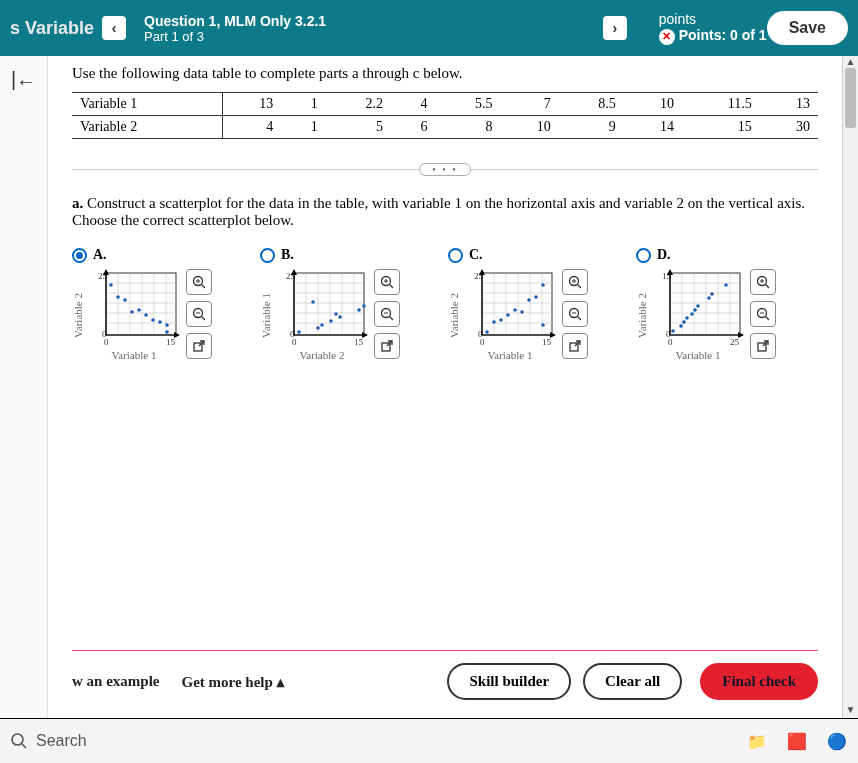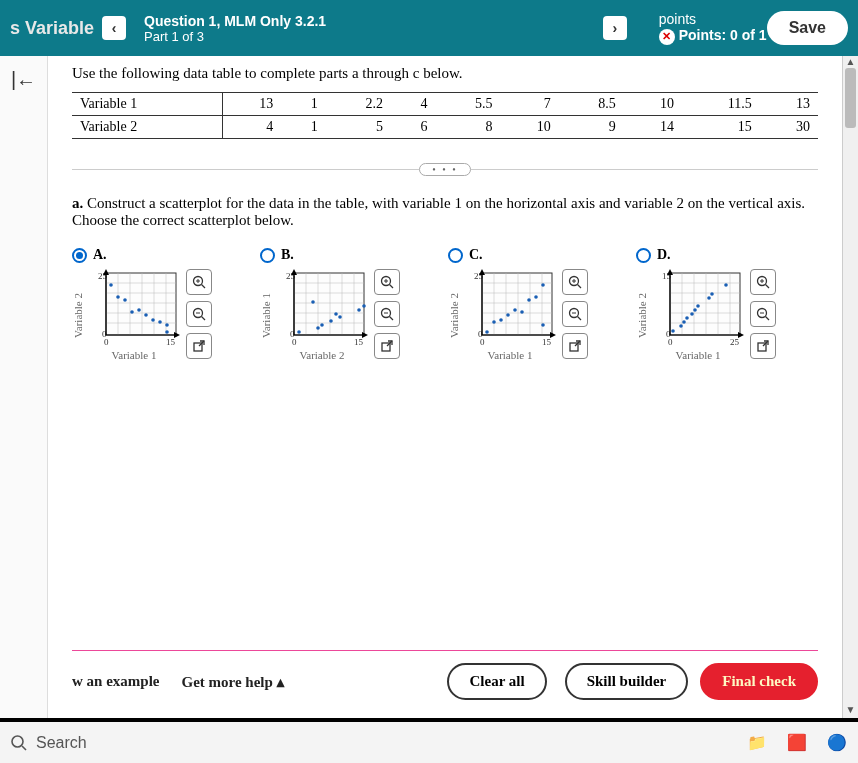--- a/index.html
+++ b/index.html
@@ -44,30 +44,30 @@
 .plot { position: relative; width: 92px; }
 .plot svg { display: block; }
 .plot-xlbl { font-size: 11px; color: #666; text-align: center; margin-top: 2px; }
 
 .tools { display: flex; flex-direction: column; gap: 6px; margin-left: 2px; }
 .tool { width: 26px; height: 26px; border: 1px solid #888; border-radius: 4px; display: flex; align-items: center; justify-content: center; font-size: 14px; cursor: pointer; color: #333; background: #fff; }
 
 .footer-actions { margin-top: auto; display: flex; align-items: center; padding: 12px 0 8px 0; border-top: 1px solid #ec4899; }
 .link { font-size: 15px; font-weight: bold; color: #222; cursor: pointer; margin-right: 22px; }
 .pill { border: 2px solid #333; border-radius: 20px; padding: 8px 20px; font-weight: bold; font-size: 15px; cursor: pointer; background: #fff; }
-.pill.red { background: #e5202e; color: #fef9c3; border: 2px solid #e5202e; }
+.pill.red { background: #e5202e; color: #0f172a; border: 2px solid #e5202e; }
 .spacer { flex: 1; }
 
 .scrollbar { width: 16px; background: #f0f0f0; border-left: 1px solid #ccc; position: relative; }
 .scrollbar .thumb { position: absolute; top: 12px; left: 2px; right: 2px; height: 60px; background: #bbb; border-radius: 3px; }
 .scrollbar .arr { position: absolute; left: 0; right: 0; height: 14px; text-align: center; font-size: 10px; color: #555; cursor: pointer; }
 .scrollbar .arr.up { top: 0; }
 .scrollbar .arr.dn { bottom: 0; }
 
-.taskbar { height: 45px; background: #f4f4f4; border-top: 4px solid #000000; display: flex; align-items: center; padding: 0 10px; gap: 18px; }
+.taskbar { height: 45px; background: #f4f4f4; border-top: 1px solid #000000; display: flex; align-items: center; padding: 0 10px; gap: 18px; }
 .search-box { display: flex; align-items: center; gap: 8px; color: #555; font-size: 16px; cursor: pointer; }
 .tb-icon { width: 22px; height: 22px; display: flex; align-items: center; justify-content: center; font-size: 16px; cursor: pointer; }
 </style>
 </head>
 <body>
 
 <div class="header">
   <span class="trending">s Variable</span>
   <div class="nav-btn">‹</div>
   <div class="qinfo">
@@ -410,22 +410,22 @@
               </div>
           </div>
         </div>
       </div>
     </div>
 
     <div class="footer-actions">
       <span class="link">w an example</span>
       <span class="link"><span>Get more help</span> ▴</span>
       <span class="spacer"></span>
+      <span class="pill" style="margin-right:12px;">Skill builder</span>
       <span class="pill" style="margin-right:18px;">Clear all</span>
-      <span class="pill" style="margin-right:12px;">Skill builder</span>
       <span class="pill red">Final check</span>
     </div>
   </div>
 
   <div class="scrollbar">
     <div class="arr up">▲</div>
     <div class="thumb"></div>
     <div class="arr dn">▼</div>
   </div>
 </div>

